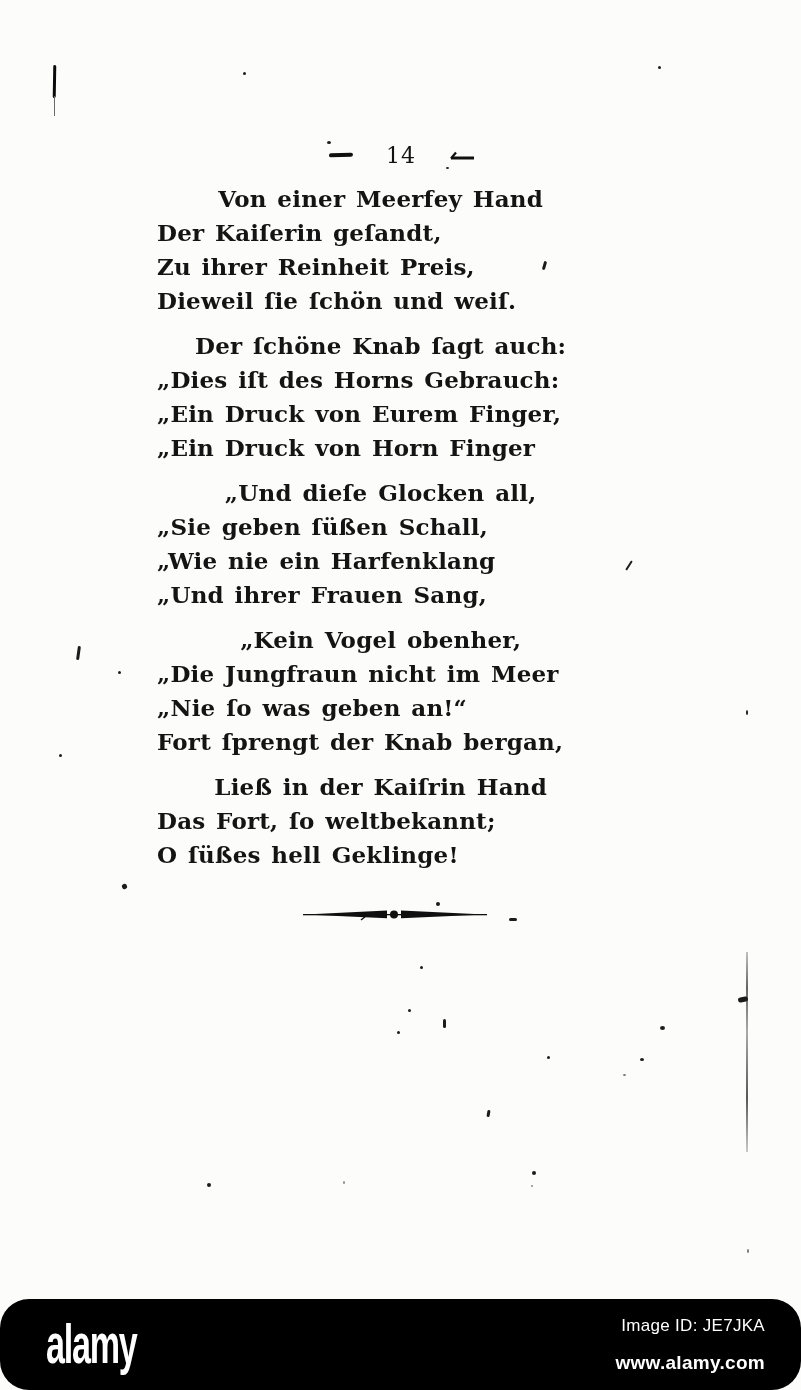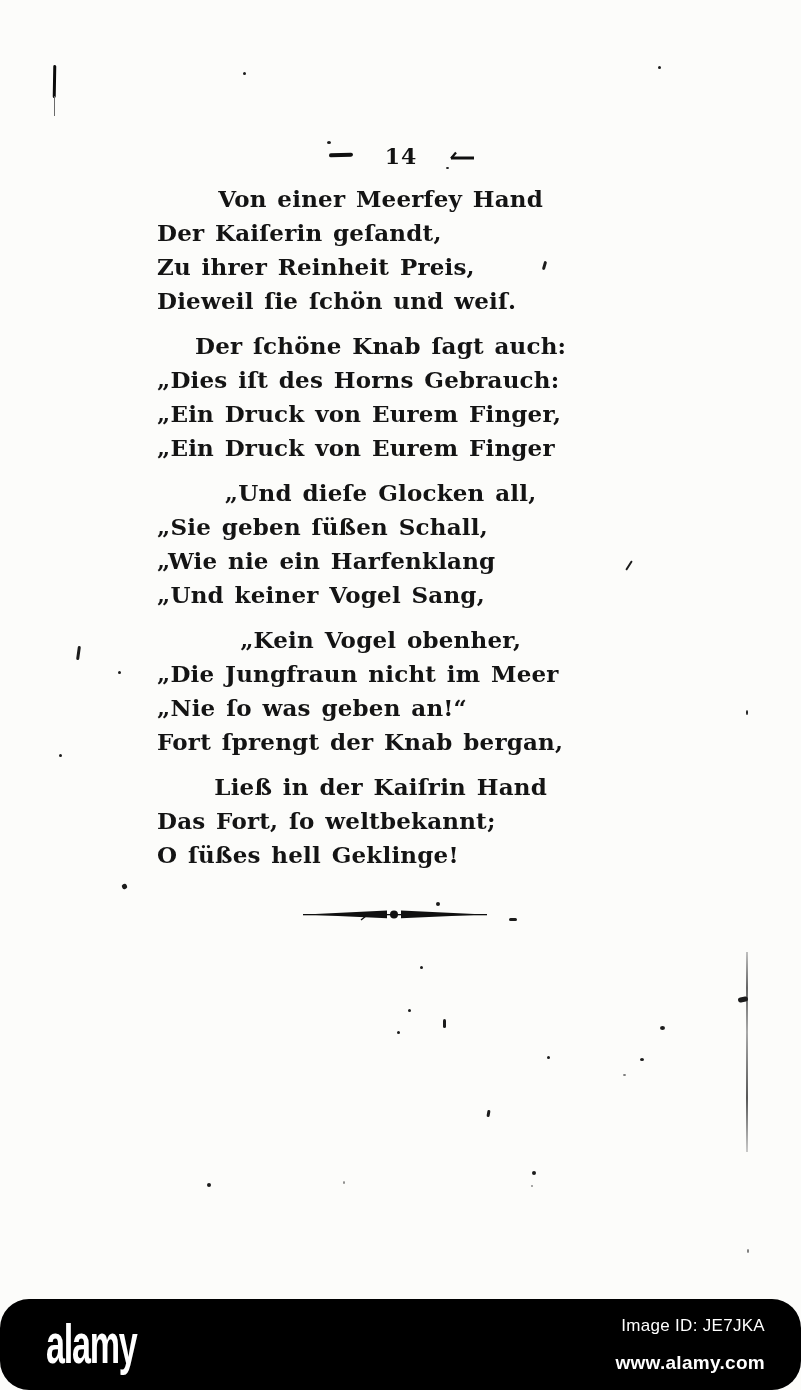--- a/index.html
+++ b/index.html
@@ -9,21 +9,21 @@
     margin:0 auto;
     background:#fcfcfa;
     overflow:hidden;
     font-family:"DejaVu Serif", serif;
   }
 
   
   .page-number {
     position:absolute; left:384px; top:143px; width:34px;
     text-align:center;
-    font-size:22px; font-weight:700; color:#121212;
+    font-size:22px; font-weight:400; color:#121212;
     letter-spacing:1px;
   }
   .dash-left {
     position:absolute; left:329px; top:153px;
     width:24px; height:4px; background:#101010;
     border-radius:2px; transform:rotate(-2deg);
   }
   .dash-right { position:absolute; left:447px; top:150px; }
 
   
@@ -95,27 +95,27 @@
     <div class="stanza">
       <div class="line indent">Von einer Meerfey Hand</div>
       <div class="line">Der Kaiſerin geſandt,</div>
       <div class="line">Zu ihrer Reinheit Preis,</div>
       <div class="line">Dieweil ſie ſchön und weiſ.</div>
     </div>
     <div class="stanza">
       <div class="line indent">Der ſchöne Knab ſagt auch:</div>
       <div class="line">„Dies iſt des Horns Gebrauch:</div>
       <div class="line">„Ein Druck von Eurem Finger,</div>
-      <div class="line">„Ein Druck von Eurem Finger</div>
+      <div class="line">„Ein Druck von Horn Finger</div>
     </div>
     <div class="stanza">
       <div class="line indent">„Und dieſe Glocken all,</div>
       <div class="line">„Sie geben ſüßen Schall,</div>
       <div class="line">„Wie nie ein Harfenklang</div>
-      <div class="line">„Und keiner Vogel Sang,</div>
+      <div class="line">„Und ihrer Frauen Sang,</div>
     </div>
     <div class="stanza">
       <div class="line indent">„Kein Vogel obenher,</div>
       <div class="line">„Die Jungfraun nicht im Meer</div>
       <div class="line">„Nie ſo was geben an!“</div>
       <div class="line">Fort ſprengt der Knab bergan,</div>
     </div>
     <div class="stanza">
       <div class="line indent">Ließ in der Kaiſrin Hand</div>
       <div class="line">Das Fort, ſo weltbekannt;</div>

